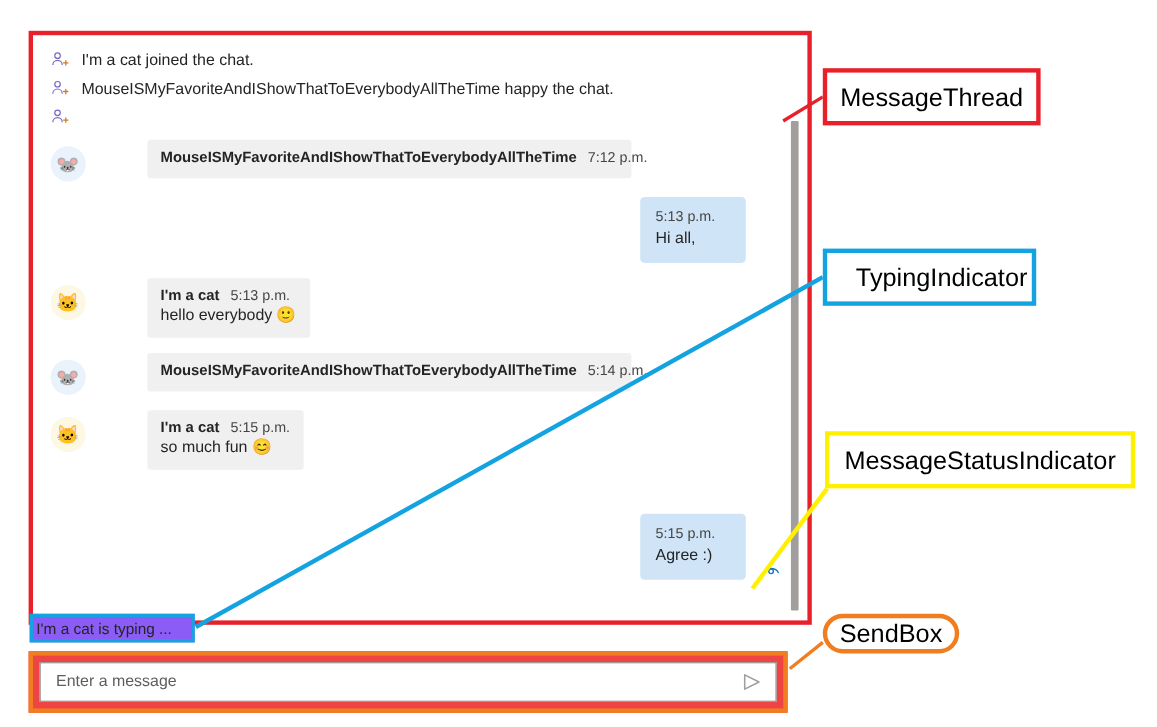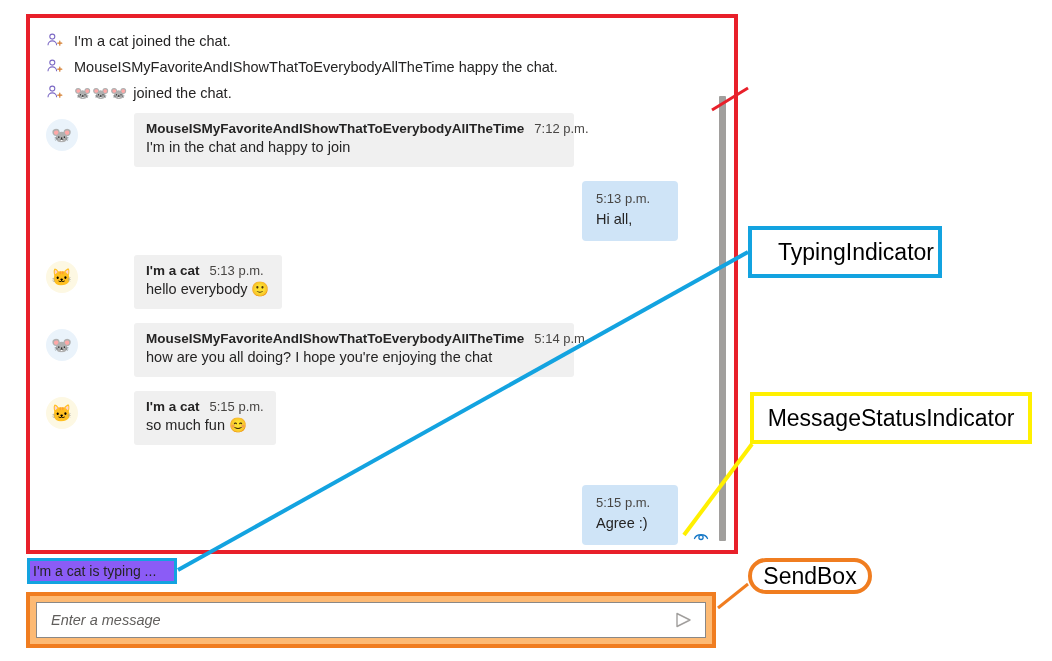--- a/index.html
+++ b/index.html
@@ -8,21 +8,21 @@
     width: 1052px; height: 661px;
     background: #ffffff;
     font-family: "Liberation Sans", sans-serif;
     overflow: hidden;
   }
   #root { position: relative; width: 1052px; height: 661px; background:#fff; }
 
   
   .thread-box {
     position: absolute;
-    left: 26px; top: 14px;
+    left: 26px; top: 28px;
     width: 712px; height: 540px;
     border: 4px solid #e8202a;
     background: #ffffff;
   }
   .thread-inner {
     position: relative;
     width: 100%; height: 100%;
     overflow: hidden;
     padding: 10px 0 0 0;
   }
@@ -153,23 +153,22 @@
     color: #252424;
     white-space: nowrap;
   }
 
   
   .sendbox-outer {
     position: absolute;
     left: 26px; top: 592px;
     width: 690px; height: 56px;
     border: 4px solid #f07d20;
-    background: #fdba74;
+    background: #ef4444;
     padding: 6px;
-    font-style: italic;
   }
   .sendbox-inner {
     width: 100%; height: 100%;
     border: 1px solid #8a8886;
     background: #fff;
     display: flex;
     align-items: center;
     padding: 0 10px 0 14px;
   }
   .sendbox-placeholder {
@@ -234,34 +233,29 @@
       </div>
 
       <div class="sys-row">
         <span class="sys-icon">
           <svg width="18" height="18" viewBox="0 0 18 18">
             <circle cx="6.3" cy="4.6" r="2.5" fill="none" stroke="#7b68c4" stroke-width="1.1"></circle>
             <path d="M2.0 13.2c0-2.5 1.9-4.3 4.3-4.3s4.3 1.8 4.3 4.3" fill="none" stroke="#7b68c4" stroke-width="1.1"></path>
             <path d="M11.8 11.2h4.0M13.8 9.2v4.0" stroke="#d47d2e" stroke-width="1.2" stroke-linecap="round"></path>
           </svg>
         </span>
-        <span class="sys-text">
-          <span class="sys-emoji">🐭🐭🐭</span>
-          <span>joined the chat.</span>
-        </span>
       </div>
 
       <div class="msg-row">
         <div class="avatar mouse">🐭</div>
         <div class="bubble">
           <div class="bubble-head">
             <span class="author">MouseISMyFavoriteAndIShowThatToEverybodyAllTheTime</span>
             <span class="time">7:12 p.m.</span>
           </div>
-          <div class="body">I'm in the chat and happy to join</div>
         </div>
       </div>
 
       <div class="msg-row out">
         <div class="bubble out">
           <span class="time">5:13 p.m.</span>
           <span class="body">Hi all,</span>
         </div>
       </div>
 
@@ -276,21 +270,20 @@
         </div>
       </div>
 
       <div class="msg-row">
         <div class="avatar mouse">🐭</div>
         <div class="bubble">
           <div class="bubble-head">
             <span class="author">MouseISMyFavoriteAndIShowThatToEverybodyAllTheTime</span>
             <span class="time">5:14 p.m.</span>
           </div>
-          <div class="body">how are you all doing? I hope you're enjoying the chat</div>
         </div>
       </div>
 
       <div class="msg-row">
         <div class="avatar cat">🐱</div>
         <div class="bubble">
           <div class="bubble-head">
             <span class="author">I'm a cat</span>
             <span class="time">5:15 p.m.</span>
           </div>
@@ -339,20 +332,23 @@
 
     <line x1="712" y1="110" x2="748" y2="88" stroke="#e8202a" stroke-width="3"></line>
 
     <line x1="178" y1="570" x2="748" y2="252" stroke="#13a3e0" stroke-width="4"></line>
 
     <line x1="684" y1="535" x2="752" y2="444" stroke="#fff000" stroke-width="4"></line>
 
     <line x1="718" y1="608" x2="748" y2="584" stroke="#f07d20" stroke-width="3"></line>
   </svg>
 
+  <div class="callout red" id="c-thread">
+    <span>MessageThread</span>
+  </div>
   <div class="callout blue" id="c-typing">
     <span>TypingIndicator</span>
   </div>
   <div class="callout yellow" id="c-status">
     <span>MessageStatusIndicator</span>
   </div>
   <div class="callout orange" id="c-send">
     <span>SendBox</span>
   </div>
 

